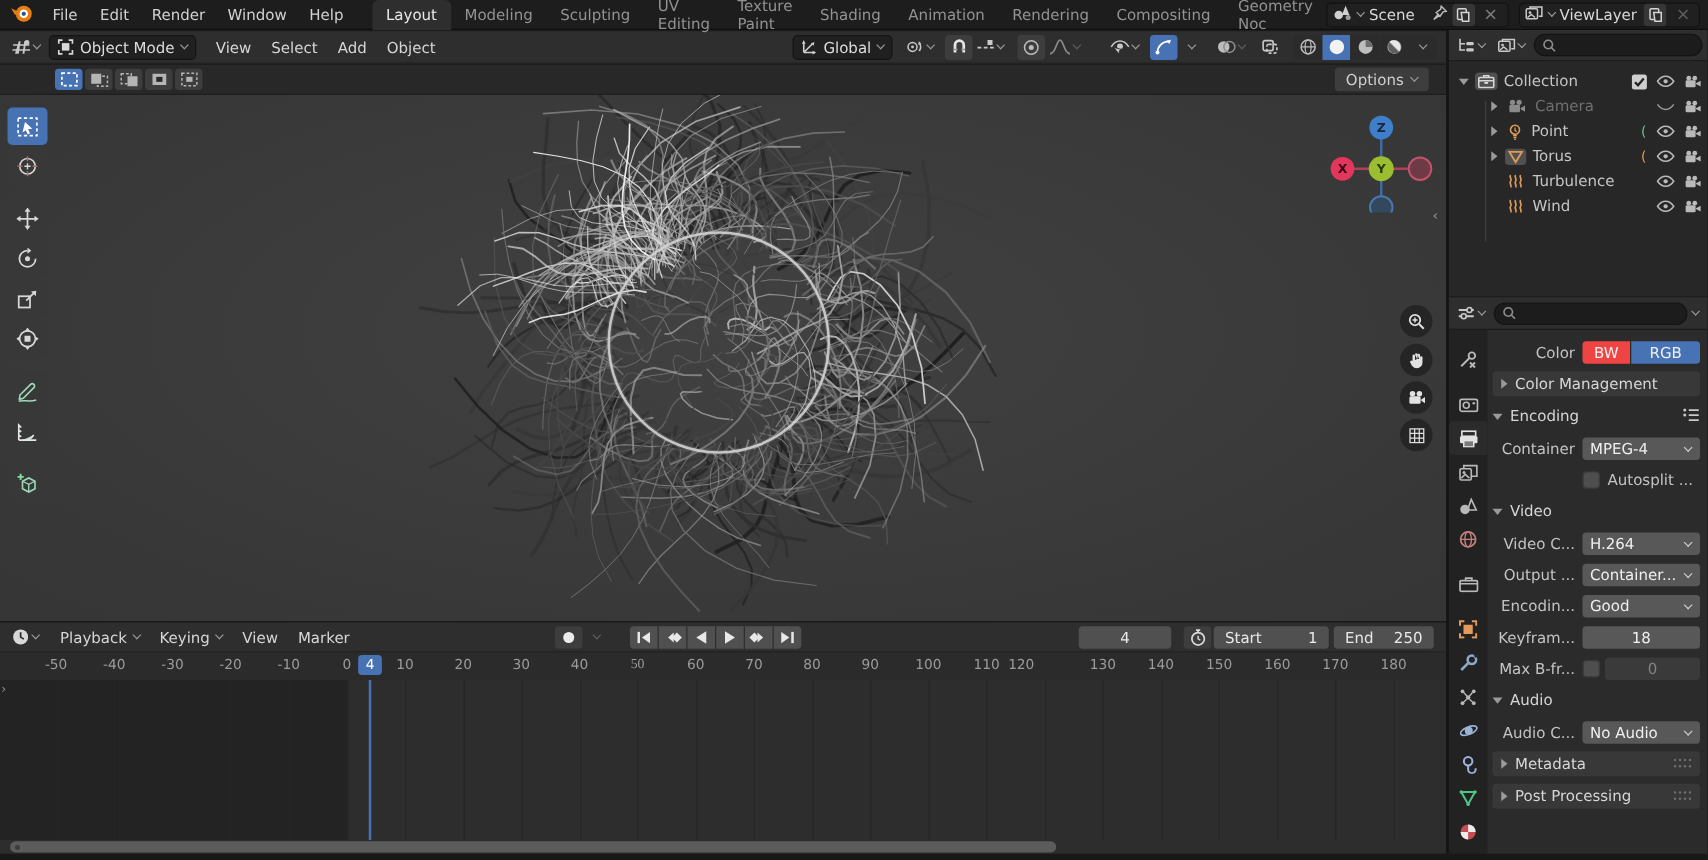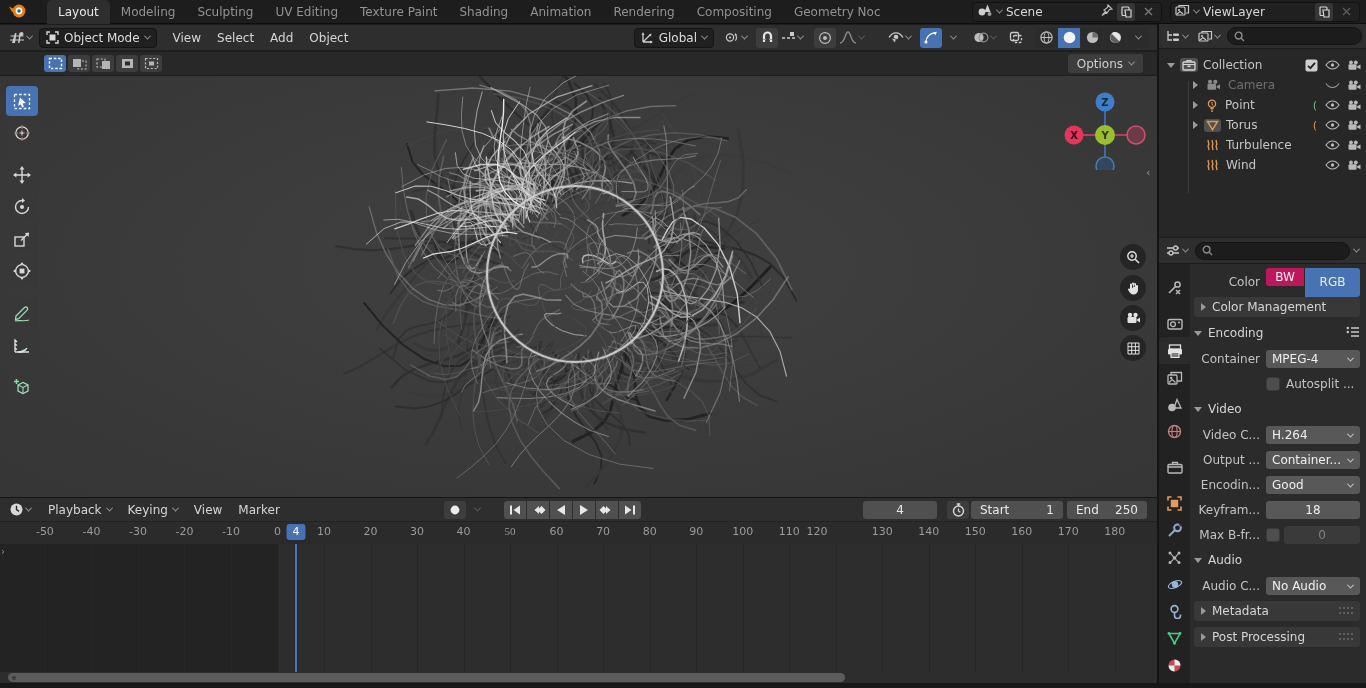--- a/index.html
+++ b/index.html
@@ -101,20 +101,27 @@
 
 <div id="topbar" class="abs">
   <span style="margin:0 6px 0 8px">
     <svg width="19" height="15" viewBox="0 0 19 15">
         <circle cx="11" cy="8" r="6.4" fill="#e87d0d"></circle>
         <path d="M11 4.6a3.4 3.4 0 1 0 0 6.8 3.4 3.4 0 0 0 0-6.8z" fill="#fff"></path>
         <circle cx="11" cy="8" r="1.7" fill="#265787"></circle>
         <path d="M1 3.5 8 7l-4 2z" fill="#e87d0d"></path>
       </svg>
   </span>
+  <div id="top-menus" class="row">
+      <span class="menu-item">File</span>
+      <span class="menu-item">Edit</span>
+      <span class="menu-item">Render</span>
+      <span class="menu-item">Window</span>
+      <span class="menu-item">Help</span>
+    </div>
   <div id="workspace-tabs" class="row" style="margin-left:14px">
       <span class="ws-tab active">Layout</span>
       <span class="ws-tab">Modeling</span>
       <span class="ws-tab">Sculpting</span>
       <span class="ws-tab">UV Editing</span>
       <span class="ws-tab">Texture Paint</span>
       <span class="ws-tab">Shading</span>
       <span class="ws-tab">Animation</span>
       <span class="ws-tab">Rendering</span>
       <span class="ws-tab">Compositing</span>
@@ -1271,22 +1278,22 @@
               <path d="M7.5 1.5A6 6 0 0 1 13.5 7.5H7.5z" fill="#ececec"></path>
               <path d="M7.5 13.5A6 6 0 0 1 1.5 7.5h6z" fill="#ececec" <="" svg=""></path>
             </svg>
           </span>
         </div>
       </div>
     <div id="props-fields">
         <div class="prow">
           <span class="plabel">Color</span>
           <div style="flex:1;display:flex;gap:1px">
-            <span style="flex:0 0 38px;height:18px;display:flex;align-items:center;justify-content:center;background:#be185d;color:#efefef;border-radius:3px 0 0 3px">BW</span>
-            <span style="flex:1;height:29px;display:flex;align-items:center;justify-content:center;background:#4772b3;color:#efefef;border-radius:0 3px 3px 0">RGB</span>
+            <span style="flex:0 0 38px;height:18px;display:flex;align-items:center;justify-content:center;background:#ef4444;color:#efefef;border-radius:3px 0 0 3px">BW</span>
+            <span style="flex:1;height:18px;display:flex;align-items:center;justify-content:center;background:#4772b3;color:#efefef;border-radius:0 3px 3px 0">RGB</span>
           </div>
         </div>
         <div class="ppanel" style="margin-top: 3px;">
           <span class="tri-r"></span>
           <span>Color Management</span>
         </div>
         <div class="psub" style="margin-top: 4px;">
           <span class="tri-d"></span>
           <span>Encoding</span>
           <span class="grip" style="opacity:1"><svg width="14" height="12" viewBox="0 0 14 12">

